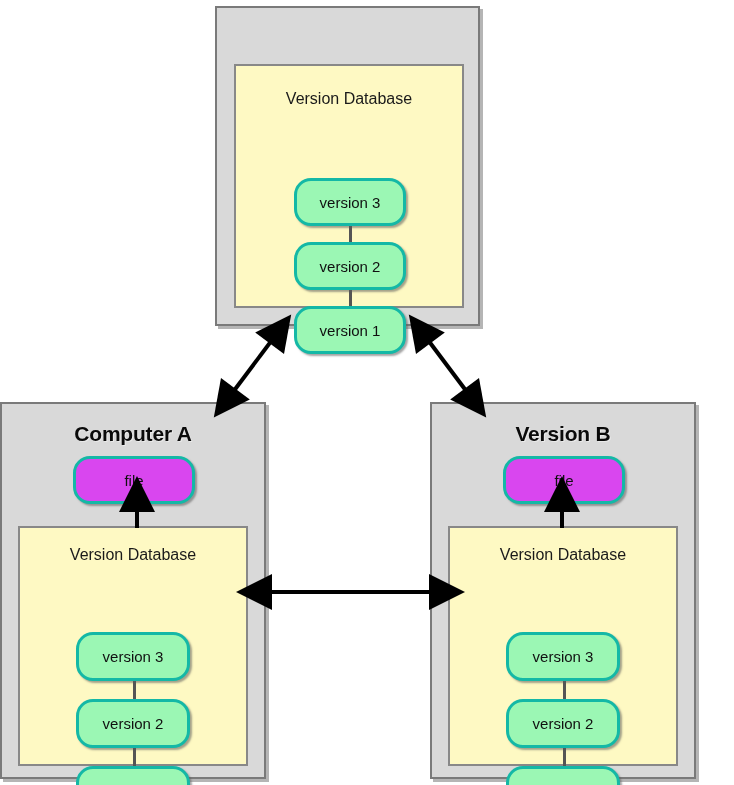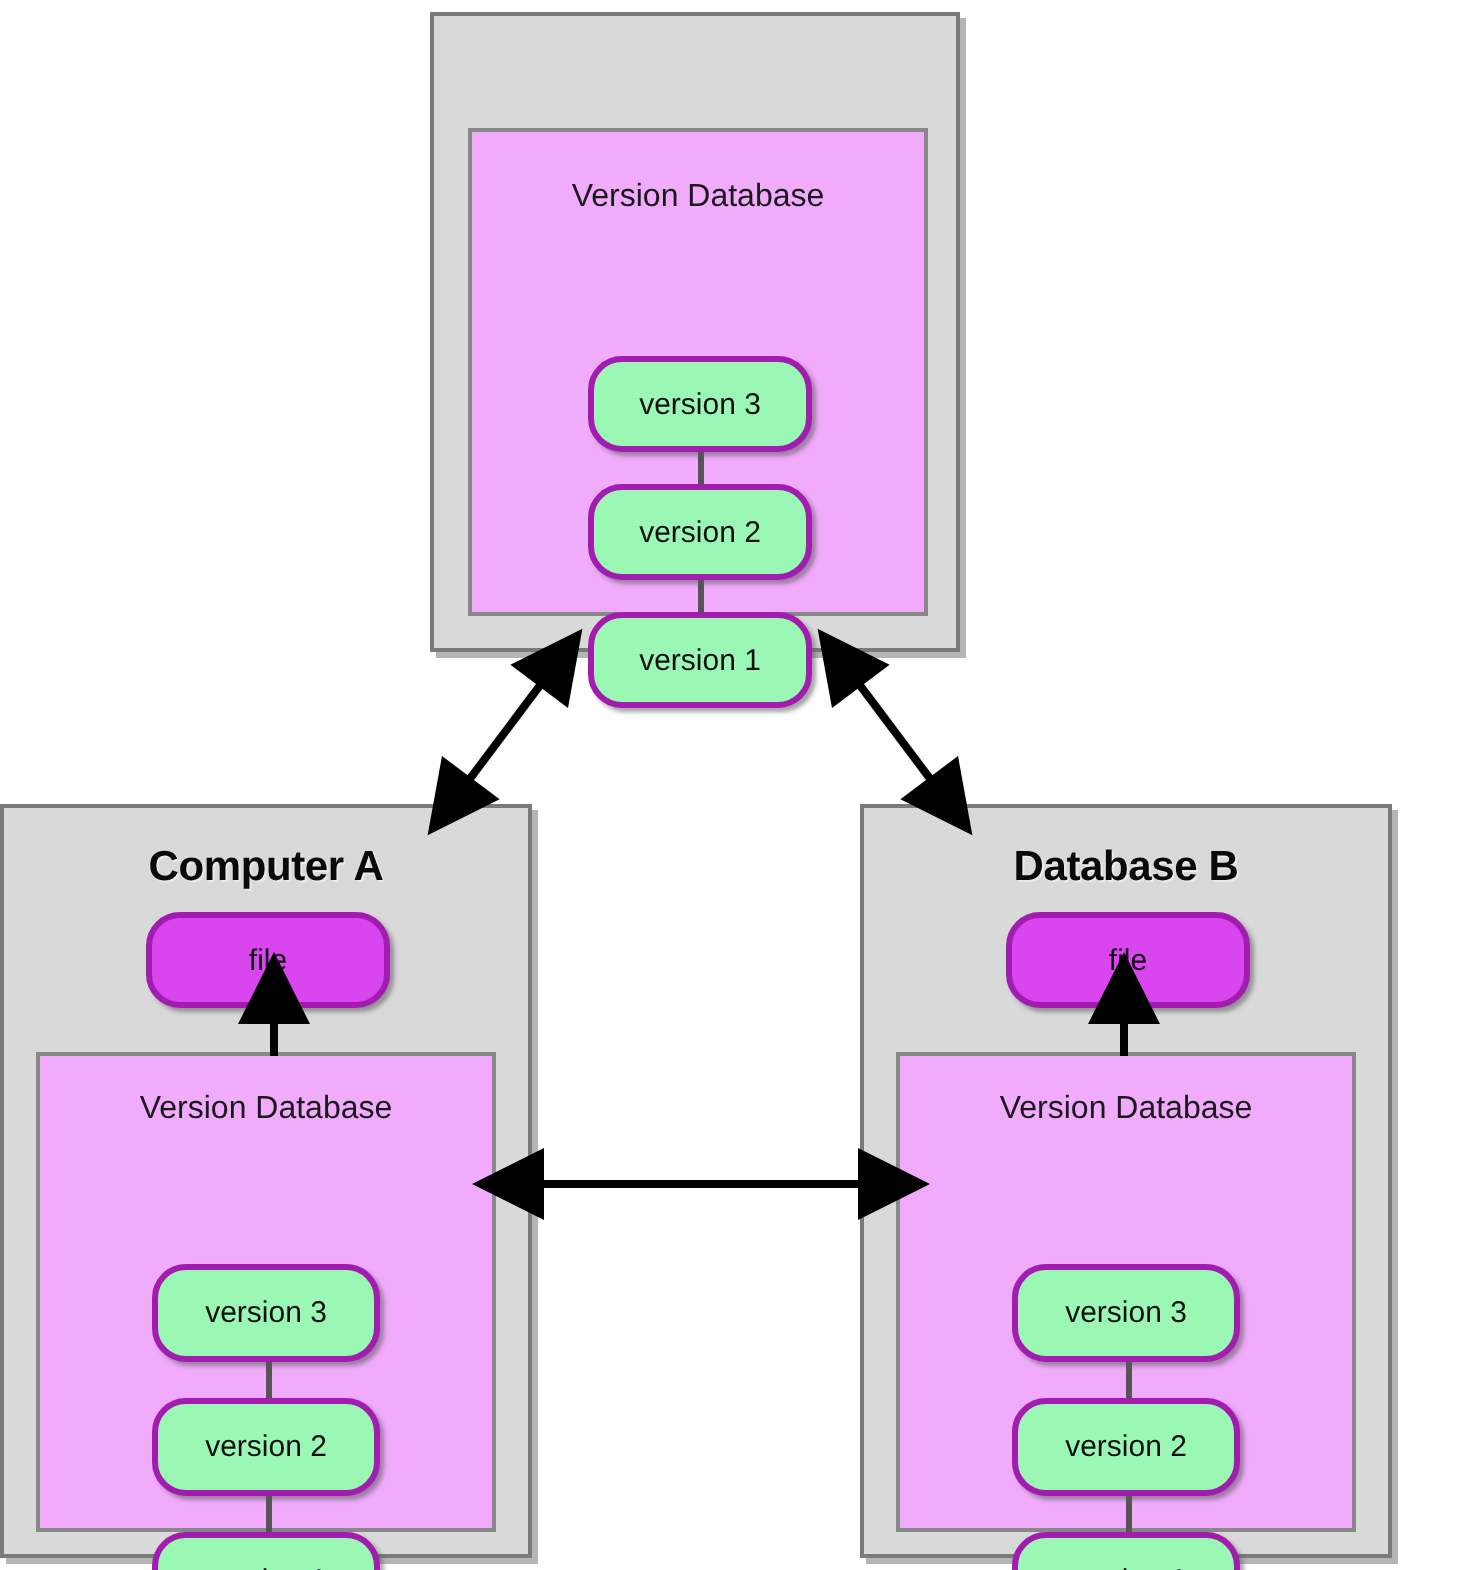--- a/index.html
+++ b/index.html
@@ -36,38 +36,38 @@
     font-weight: bold;
     font-size: 21px;
     color: #0a0a0a;
     letter-spacing: -0.2px;
     text-shadow: 1px 1px 0 rgba(255,255,255,0.45);
   }
 
   
   .vdb-box {
     position: absolute;
-    background: #f0abfc;
+    background: #fef9c3;
     border: 2px solid #888888;
     box-sizing: border-box;
   }
   .vdb-title {
     position: absolute;
     left: 0;
     width: 100%;
     text-align: center;
     font-size: 16px;
     color: #1a1a1a;
   }
 
   
   .node {
     position: absolute;
     box-sizing: border-box;
-    border: 3px solid #a21caf;
+    border: 3px solid #14b8a6;
     border-radius: 17px;
     display: flex;
     align-items: center;
     justify-content: center;
     font-size: 15px;
     color: #101010;
     box-shadow: 2px 2px 2px rgba(90,90,90,0.55);
   }
   .node.version { background: #9bf7b4; }
   .node.file    { background: #d946ef; }
@@ -119,21 +119,21 @@
       <div class="connector" style="left:113px; top:151px; height:20px;"></div>
       <div class="connector" style="left:113px; top:218px; height:20px;"></div>
 
       <div class="node version" style="left:56px; top:104px; width:114px; height:49px;">version 3</div>
       <div class="node version" style="left:56px; top:171px; width:114px; height:49px;">version 2</div>
       <div class="node version" style="left:56px; top:238px; width:114px; height:49px;">version 1</div>
     </div>
   </div>
 
   <div class="computer-box" style="left:430px; top:402px; width:266px; height:377px;">
-    <div class="computer-title" style="top:18px;">Database B</div>
+    <div class="computer-title" style="top:18px;">Version B</div>
 
     <div class="node file" style="left:71px; top:52px; width:122px; height:48px;">file</div>
 
     <div class="vdb-box" style="left:16px; top:122px; width:230px; height:240px;">
       <div class="vdb-title" style="top:18px;">Version Database</div>
 
       <div class="connector" style="left:113px; top:151px; height:20px;"></div>
       <div class="connector" style="left:113px; top:218px; height:20px;"></div>
 
       <div class="node version" style="left:56px; top:104px; width:114px; height:49px;">version 3</div>

